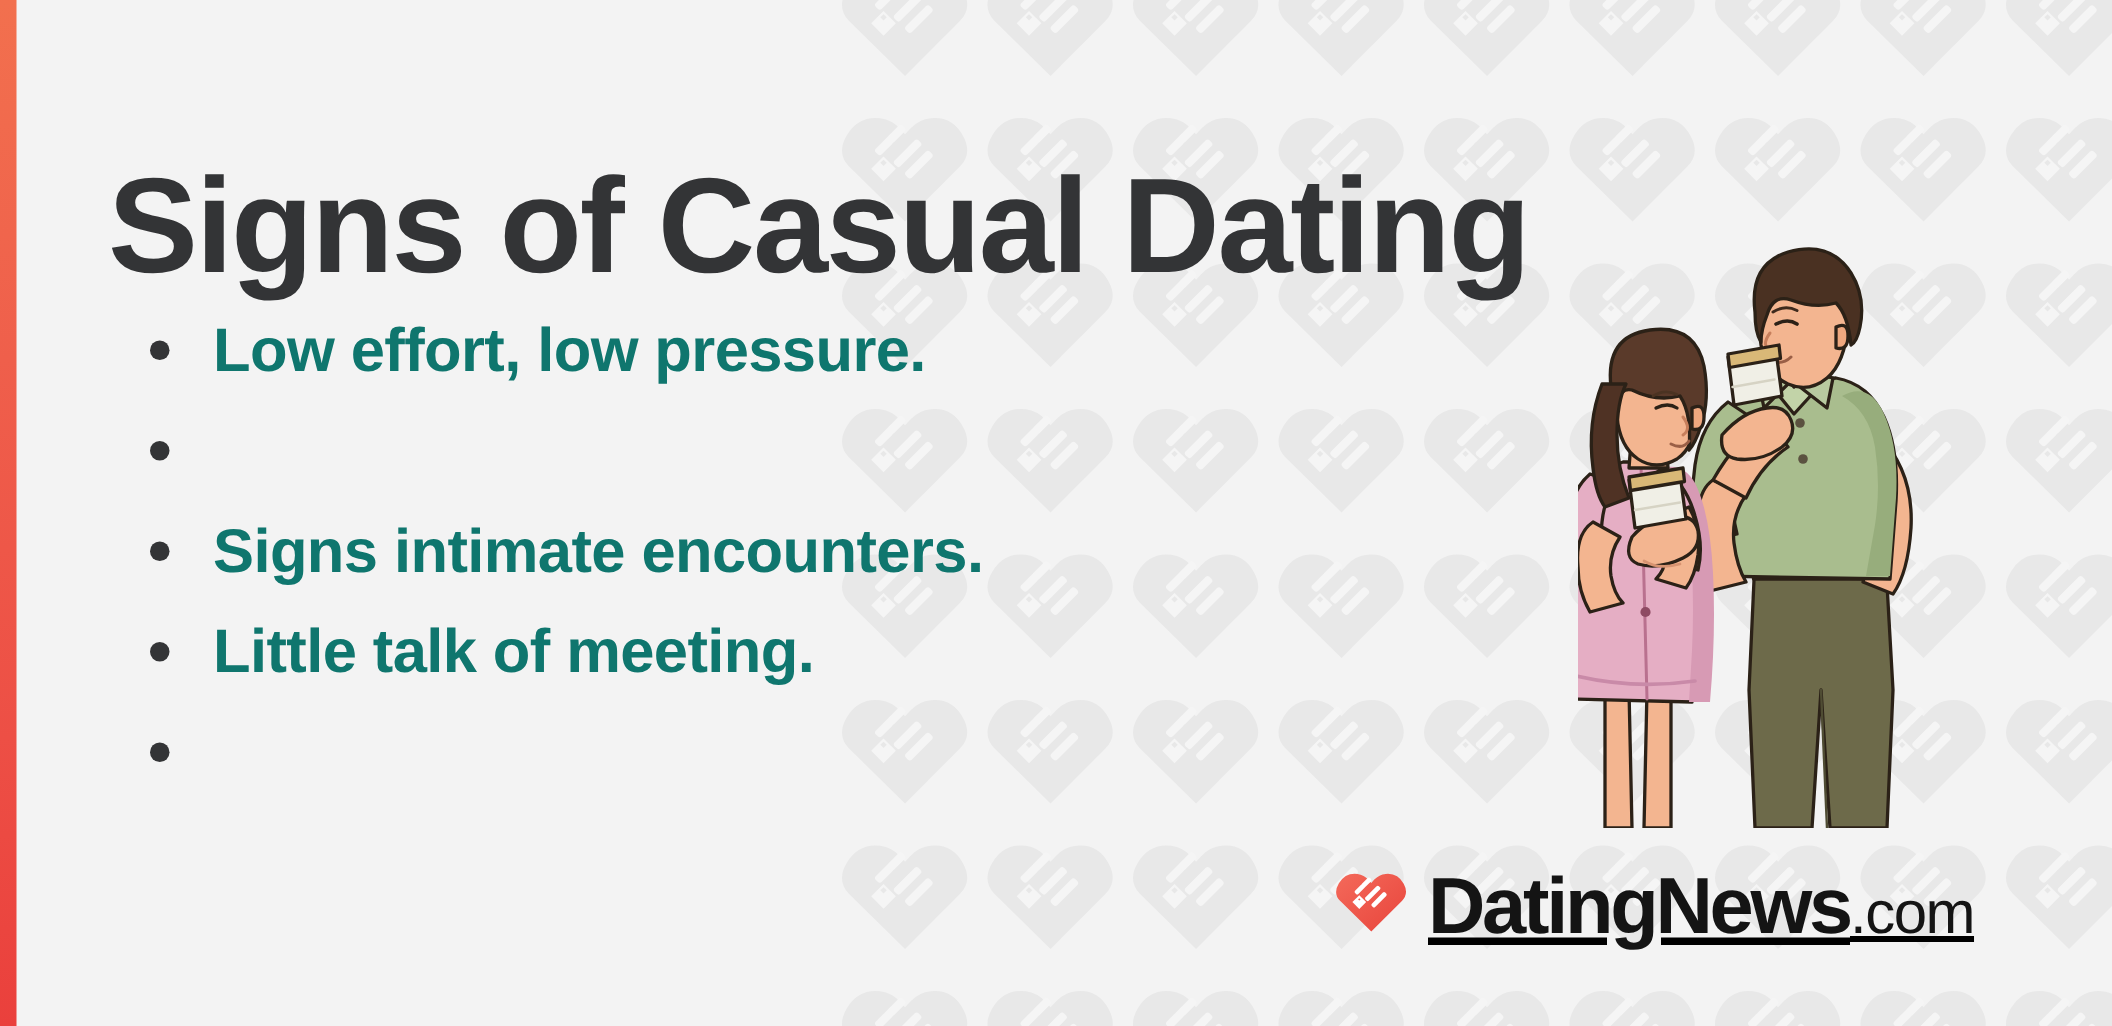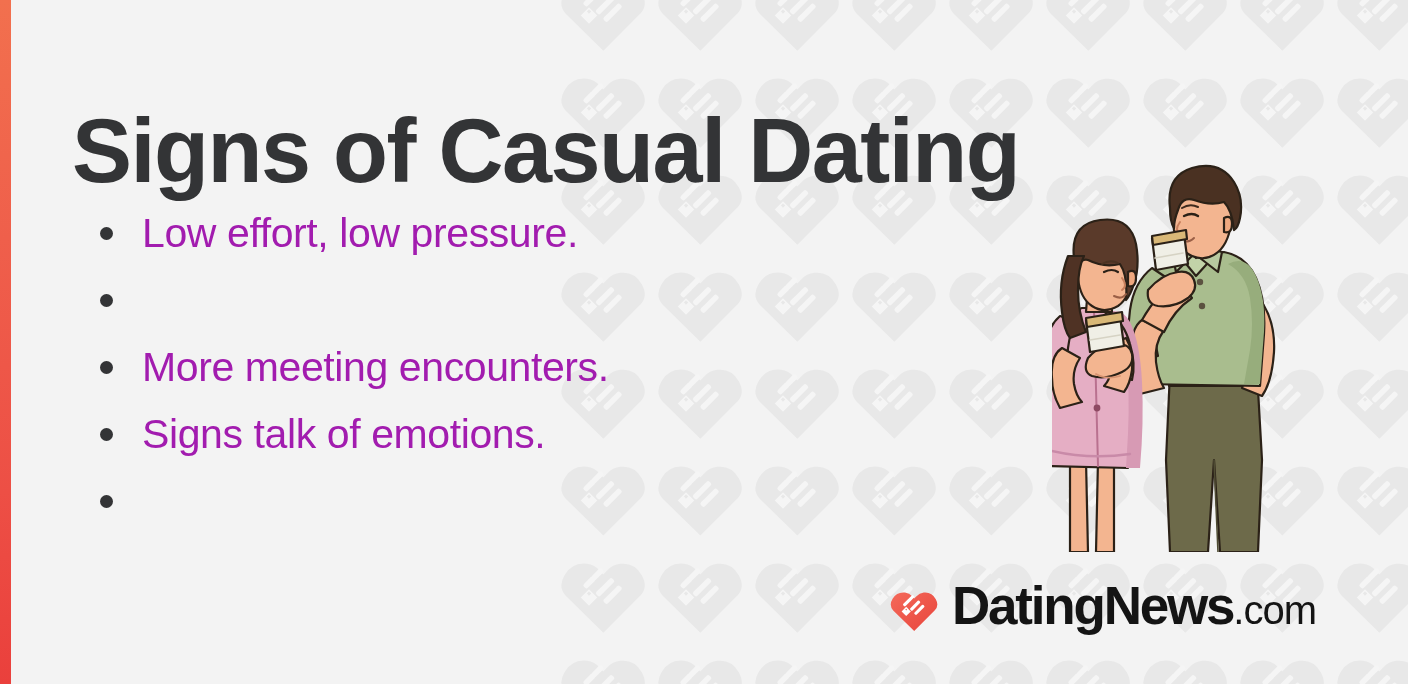--- a/index.html
+++ b/index.html
@@ -66,44 +66,45 @@
   }
   #signs-list .bullet-marker{
     width:13px;height:13px;
     border-radius:50%;
     background:#333436;
     flex:0 0 auto;
     margin-right:29px;
   }
   #signs-list .item-label{
     font-size:41px;
-    font-weight:400;
+    font-weight:700;
     letter-spacing:-0.4px;
-    color:#a21caf;
+    color:#0f766e;
     white-space:nowrap;
     line-height:1;
   }
 
   
   #couple-illustration{
     position:absolute;
     left:1052px;top:160px;
     width:248px;height:392px;
     z-index:3;
   }
   #couple-illustration svg{display:block;}
 
   
   #brand-logo{
     position:absolute;
     left:890px;top:578px;
     height:54px;
     z-index:6;
     display:flex;
-    align-items:flex-end;
+    align-items:flex-start;
+    text-decoration:underline;
   }
   #brand-heart-icon{
     width:48px;height:44px;
     flex:0 0 auto;
     margin-right:14px;
   }
   #brand-wordmark{
     display:flex;
     align-items:baseline;
     line-height:1;
@@ -930,25 +931,25 @@
   <ul id="signs-list">
     <li class="list-item">
       <span class="bullet-marker"></span>
       <span class="item-label">Low effort, low pressure.</span>
     </li>
     <li class="list-item">
       <span class="bullet-marker"></span>
     </li>
     <li class="list-item">
       <span class="bullet-marker"></span>
-      <span class="item-label">More meeting encounters.</span>
+      <span class="item-label">Signs intimate encounters.</span>
     </li>
     <li class="list-item">
       <span class="bullet-marker"></span>
-      <span class="item-label">Signs talk of emotions.</span>
+      <span class="item-label">Little talk of meeting.</span>
     </li>
     <li class="list-item">
       <span class="bullet-marker"></span>
     </li>
   </ul>
 
   <div id="couple-illustration">
     <svg width="248" height="392" viewBox="0 0 248 392" xmlns="http://www.w3.org/2000/svg">
       <defs>
         <clipPath id="crop">

